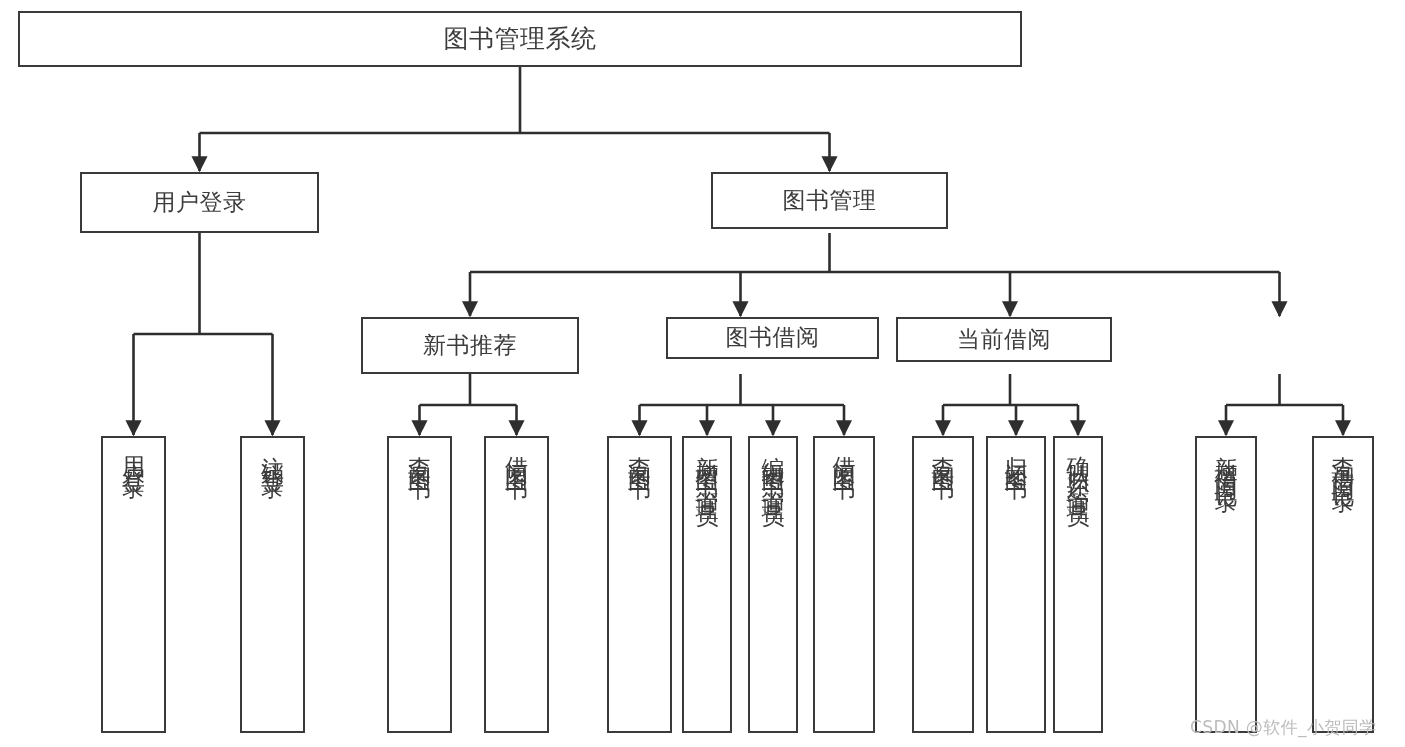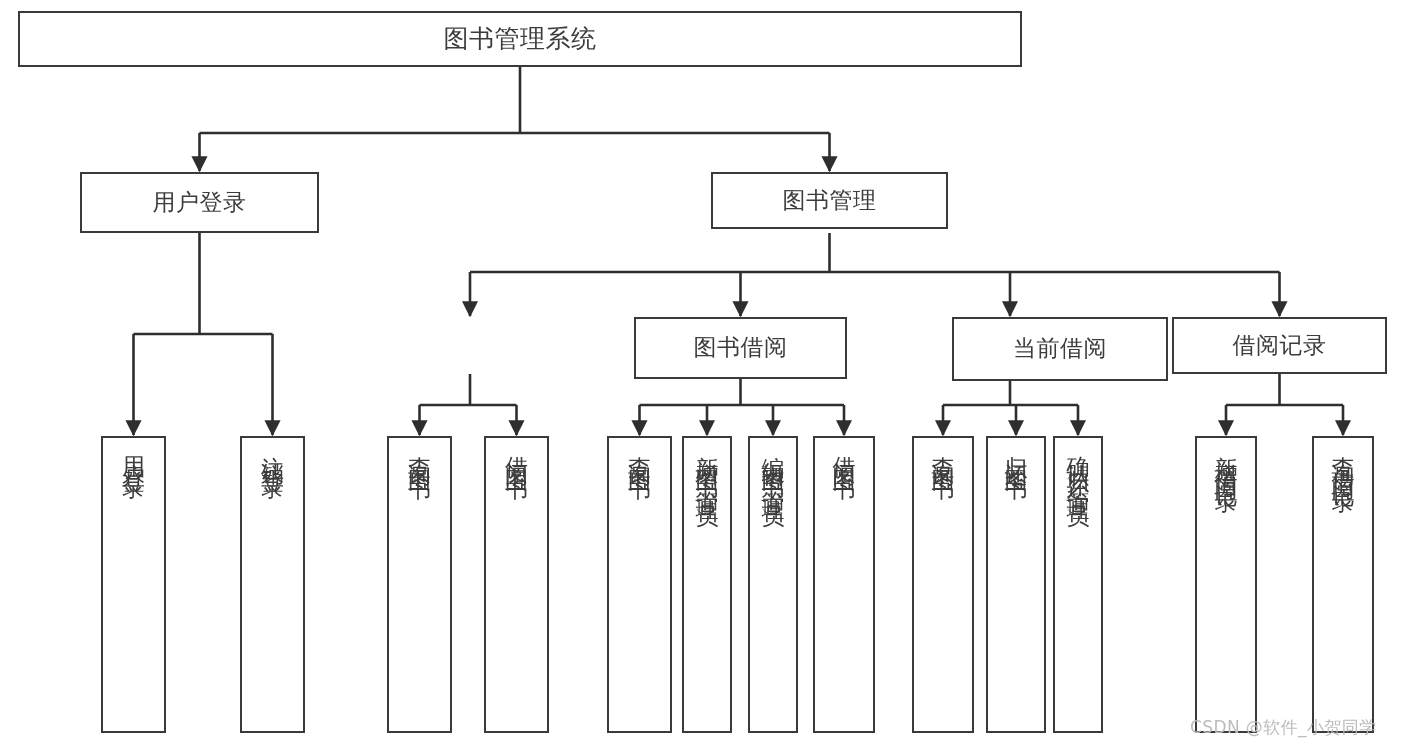--- a/index.html
+++ b/index.html
@@ -128,28 +128,28 @@
     <span class="label">图书管理系统</span>
   </div>
 
   <div class="node level1" style="left: 80px; top: 172px; width: 239px; height: 61px;">
     <span class="label">用户登录</span>
   </div>
   <div class="node level1" style="left: 711px; top: 172px; width: 237px; height: 57px;">
     <span class="label">图书管理</span>
   </div>
 
-  <div class="node level2" style="left: 634px; top: 317px; width: 213px; height: 62px;">
+  <div class="node level2" style="left: 361px; top: 317px; width: 218px; height: 57px;">
+    <span class="label">新书推荐</span>
+  </div>
+  <div class="node level2" style="left: 666px; top: 317px; width: 213px; height: 42px;">
     <span class="label">图书借阅</span>
   </div>
-  <div class="node level2" style="left: 952px; top: 317px; width: 216px; height: 64px;">
+  <div class="node level2" style="left: 896px; top: 317px; width: 216px; height: 45px;">
     <span class="label">当前借阅</span>
-  </div>
-  <div class="node level2" style="left: 1172px; top: 317px; width: 215px; height: 57px;">
-    <span class="label">借阅记录</span>
   </div>
 
   <div class="node leaf" style="left: 101px; top: 436px; width: 65px; height: 297px;">
     <span class="label">用户登录</span>
   </div>
   <div class="node leaf" style="left: 240px; top: 436px; width: 65px; height: 297px;">
     <span class="label">注销登录</span>
   </div>
   <div class="node leaf" style="left: 387px; top: 436px; width: 65px; height: 297px;">
     <span class="label">查询图书</span>

